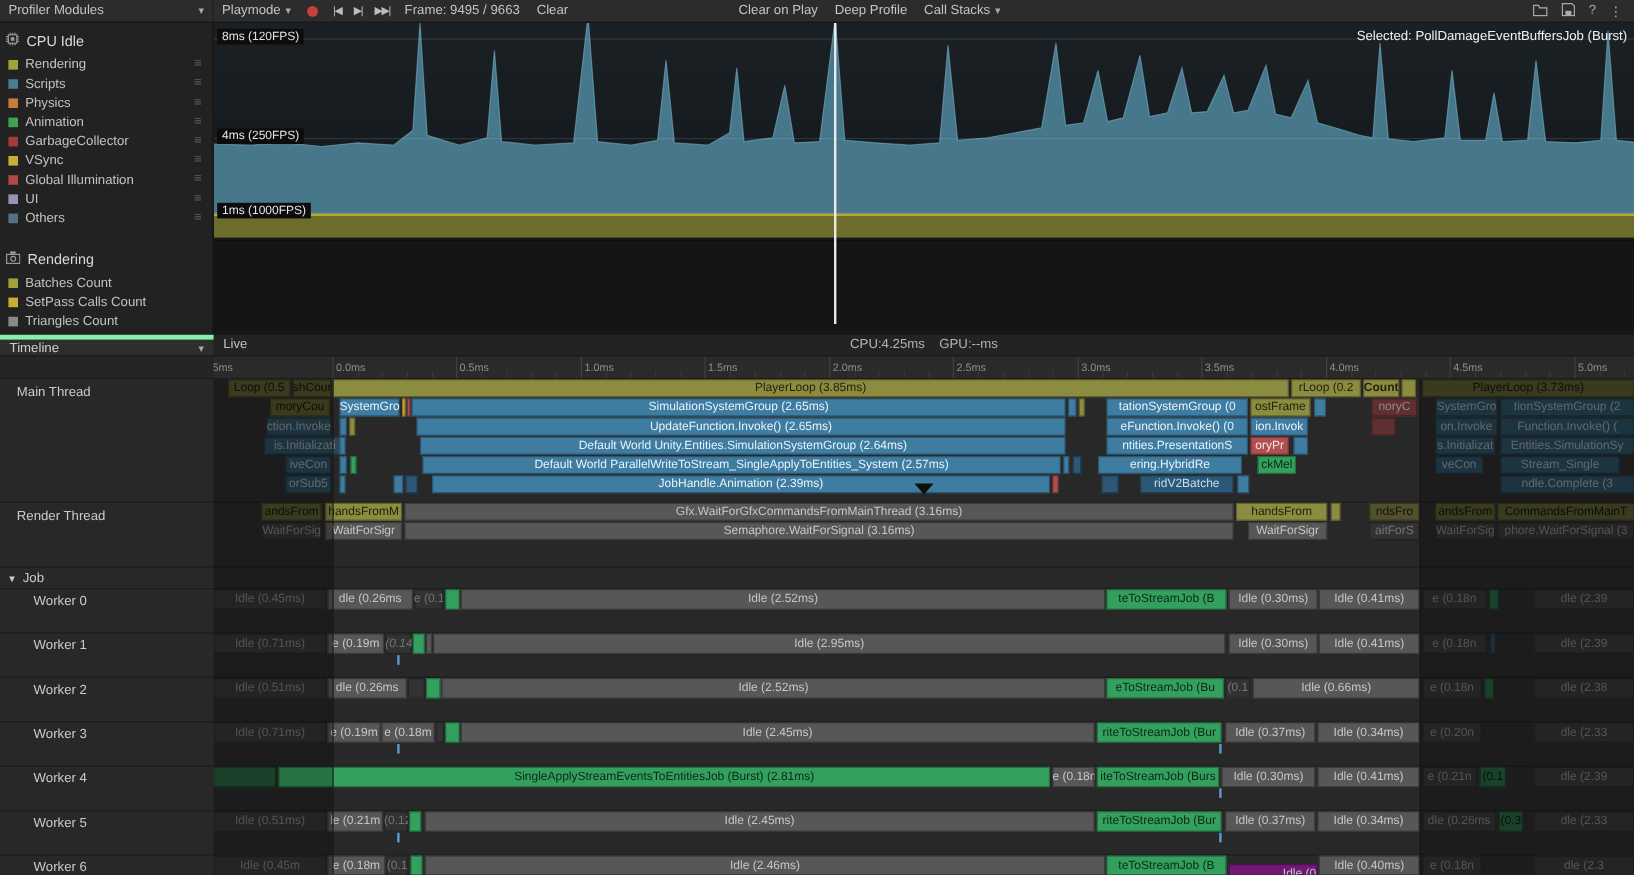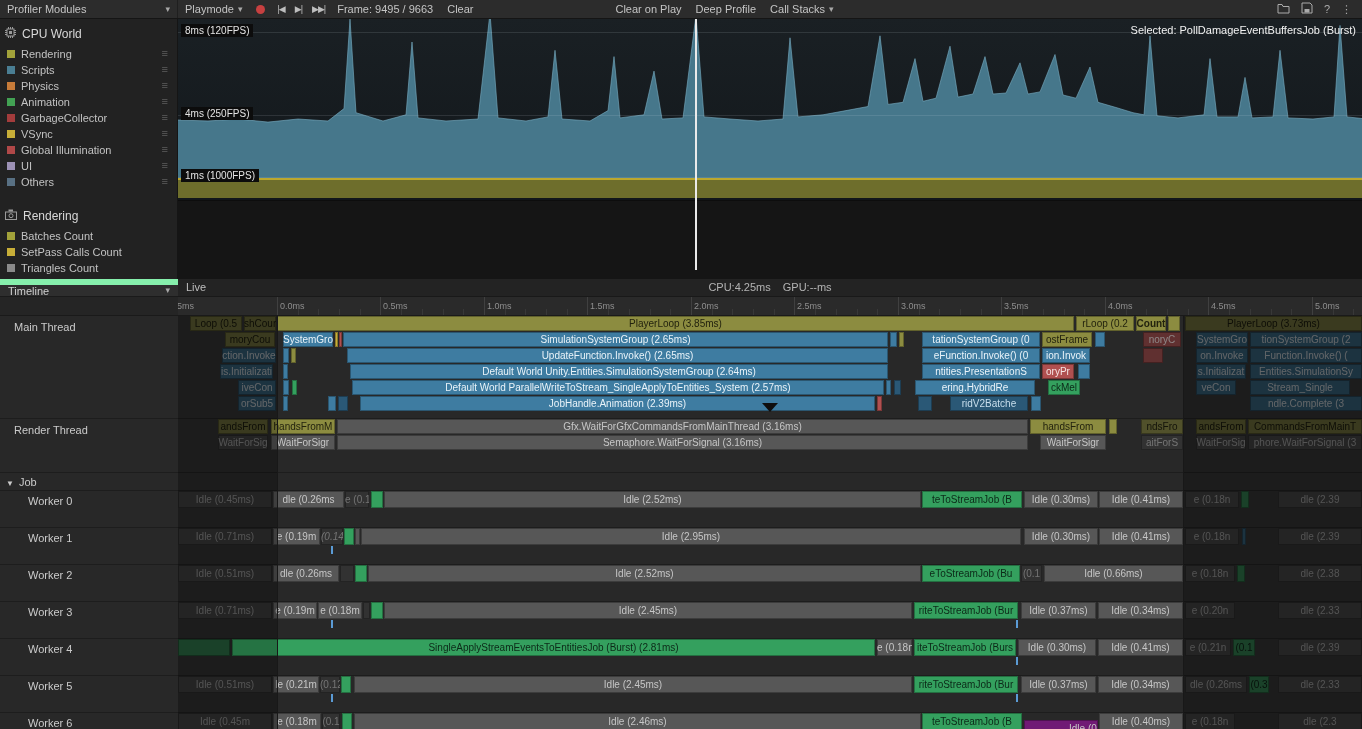--- a/index.html
+++ b/index.html
@@ -16,21 +16,21 @@
   .tb-icons{display:flex;align-items:center;gap:11px;padding:0 10px;color:#ABABAB;font-size:11px;}
   
   .sidebar{position:absolute;left:0;top:19px;width:178px;height:278px;background:#222;border-right:1px solid #151515;box-sizing:border-box;z-index:10;}
   .sec{position:absolute;left:0;width:100%;}
   .sec-cpu{top:4px;}
   .sec-render{top:186px;}
   .side-header{display:flex;align-items:center;gap:6px;padding:4px 0 5px 5px;font-size:12px;color:#D8D8D8;}
   .legend-item{position:relative;display:flex;align-items:center;height:16px;padding-left:7px;font-size:11px;color:#C2C2C2;}
   .swatch{width:8px;height:8px;margin-right:6px;flex:none;}
   .handle{position:absolute;right:9px;top:1px;color:#5E5E5E;font-size:11px;}
-  .timeline-select{position:absolute;left:0;top:260px;width:178px;height:18px;background:#2E2E2E;border-top:6px solid #86efac;border-bottom:1px solid #1A1A1A;display:flex;align-items:flex-start;justify-content:space-between;padding:0 8px;box-sizing:border-box;font-size:11px;color:#CFCFCF;}
+  .timeline-select{position:absolute;left:0;top:260px;width:178px;height:18px;background:#2E2E2E;border-top:4px solid #86efac;border-bottom:1px solid #1A1A1A;display:flex;align-items:center;justify-content:space-between;padding:0 8px;box-sizing:border-box;font-size:11px;color:#CFCFCF;}
   
   .chart-stack{position:absolute;left:178px;top:19px;width:1184px;height:260px;}
   .cpu-chart{position:absolute;top:0;left:0;width:1184px;height:181px;background:linear-gradient(#1A2024,#12171B);overflow:hidden;}
   .render-chart{position:absolute;top:181px;left:0;width:1184px;height:79px;background:#151515;border-top:1px solid #0D0D0D;box-sizing:border-box;}
   .grid{position:absolute;left:0;width:100%;height:1px;background:rgba(220,228,235,.12);z-index:3;}
   .ms-badge{position:absolute;left:3px;background:#0C0C0C;color:#E4E4E4;font-size:10px;padding:1px 4px;z-index:4;white-space:nowrap;}
   .selected-label{position:absolute;right:6px;top:5px;font-size:11px;color:#F2F2F2;z-index:5;}
   .playhead{position:absolute;left:517px;top:0;width:2px;height:251px;background:#EAEAEA;z-index:9;}
   
   .live-bar{position:absolute;left:178px;top:279px;width:1184px;height:18px;background:#232323;border-bottom:1px solid #191919;font-size:11px;color:#BFBFBF;box-sizing:border-box;}
@@ -94,21 +94,21 @@
 </div>
 
 <div class="sidebar">
   <div class="sec sec-cpu">
     <div class="side-header">
       <span><svg width="11" height="11" viewBox="0 0 11 11">
             <rect x="2" y="2" width="7" height="7" fill="none" stroke="#9A9A9A"></rect>
             <rect x="4" y="4" width="3" height="3" fill="#9A9A9A"></rect>
             <path d="M3.5 0v2M5.5 0v2M7.5 0v2M3.5 9v2M5.5 9v2M7.5 9v2M0 3.5h2M0 5.5h2M0 7.5h2M9 3.5h2M9 5.5h2M9 7.5h2" stroke="#9A9A9A"></path>
           </svg></span>
-      <span>CPU World</span>
+      <span>CPU Idle</span>
     </div>
     <div id="legend-cpu">
         <div class="legend-item">
           <span class="swatch" style="background: rgb(162, 162, 58);"></span>
           <span>Rendering</span>
           <span class="handle">≡</span>
         </div>
         <div class="legend-item">
           <span class="swatch" style="background: rgb(74, 126, 147);"></span>
           <span>Scripts</span>
@@ -308,21 +308,21 @@
     <div class="seg dim" style="left: 1250px; top: 16px; width: 112px; height: 15px; line-height: 15px; background: rgb(62, 124, 161); color: rgb(233, 243, 249);">tionSystemGroup (2</div>
     <div class="seg dim" style="left: 222px; top: 32px; width: 54px; height: 15px; line-height: 15px; background: rgb(62, 124, 161); color: rgb(233, 243, 249);">ction.Invoke</div>
     <div class="seg" style="left: 283px; top: 32px; width: 6px; height: 15px; line-height: 15px; background: rgb(62, 124, 161); color: rgb(233, 243, 249);"></div>
     <div class="seg" style="left: 291px; top: 32px; width: 5px; height: 15px; line-height: 15px; background: rgb(140, 140, 64); color: rgb(35, 35, 14);"></div>
     <div class="seg" style="left: 347px; top: 32px; width: 541px; height: 15px; line-height: 15px; background: rgb(62, 124, 161); color: rgb(233, 243, 249);">UpdateFunction.Invoke() (2.65ms)</div>
     <div class="seg" style="left: 922px; top: 32px; width: 118px; height: 15px; line-height: 15px; background: rgb(62, 124, 161); color: rgb(233, 243, 249);">eFunction.Invoke() (0</div>
     <div class="seg" style="left: 1042px; top: 32px; width: 48px; height: 15px; line-height: 15px; background: rgb(62, 124, 161); color: rgb(233, 243, 249);">ion.Invok</div>
     <div class="seg dim" style="left: 1143px; top: 32px; width: 20px; height: 15px; line-height: 15px; background: rgb(176, 80, 80); color: rgb(246, 228, 228);"></div>
     <div class="seg dim" style="left: 1196px; top: 32px; width: 52px; height: 15px; line-height: 15px; background: rgb(62, 124, 161); color: rgb(233, 243, 249);">on.Invoke</div>
     <div class="seg dim" style="left: 1250px; top: 32px; width: 112px; height: 15px; line-height: 15px; background: rgb(62, 124, 161); color: rgb(233, 243, 249);">Function.Invoke() (</div>
-    <div class="seg dim" style="left: 220px; top: 48px; width: 53px; height: 15px; line-height: 15px; background: rgb(62, 124, 161); color: rgb(233, 243, 249);">is.Initializati</div>
+    <div class="seg dim" style="left: 220px; top: 48px; width: 68px; height: 15px; line-height: 15px; background: rgb(62, 124, 161); color: rgb(233, 243, 249);">is.Initializati</div>
     <div class="seg" style="left: 283px; top: 48px; width: 5px; height: 15px; line-height: 15px; background: rgb(62, 124, 161); color: rgb(233, 243, 249);"></div>
     <div class="seg" style="left: 350px; top: 48px; width: 538px; height: 15px; line-height: 15px; background: rgb(62, 124, 161); color: rgb(233, 243, 249);">Default World Unity.Entities.SimulationSystemGroup (2.64ms)</div>
     <div class="seg" style="left: 922px; top: 48px; width: 118px; height: 15px; line-height: 15px; background: rgb(62, 124, 161); color: rgb(233, 243, 249);">ntities.PresentationS</div>
     <div class="seg" style="left: 1042px; top: 48px; width: 32px; height: 15px; line-height: 15px; background: rgb(176, 80, 80); color: rgb(246, 228, 228);">oryPr</div>
     <div class="seg" style="left: 1078px; top: 48px; width: 12px; height: 15px; line-height: 15px; background: rgb(62, 124, 161); color: rgb(233, 243, 249);"></div>
     <div class="seg dim" style="left: 1196px; top: 48px; width: 50px; height: 15px; line-height: 15px; background: rgb(62, 124, 161); color: rgb(233, 243, 249);">s.Initializat</div>
     <div class="seg dim" style="left: 1250px; top: 48px; width: 112px; height: 15px; line-height: 15px; background: rgb(62, 124, 161); color: rgb(233, 243, 249);">Entities.SimulationSy</div>
     <div class="seg dim" style="left: 238px; top: 64px; width: 38px; height: 15px; line-height: 15px; background: rgb(62, 124, 161); color: rgb(233, 243, 249);">iveCon</div>
     <div class="seg" style="left: 283px; top: 64px; width: 6px; height: 15px; line-height: 15px; background: rgb(62, 124, 161); color: rgb(233, 243, 249);"></div>
     <div class="seg" style="left: 292px; top: 64px; width: 5px; height: 15px; line-height: 15px; background: rgb(52, 160, 94); color: rgb(12, 41, 24);"></div>

